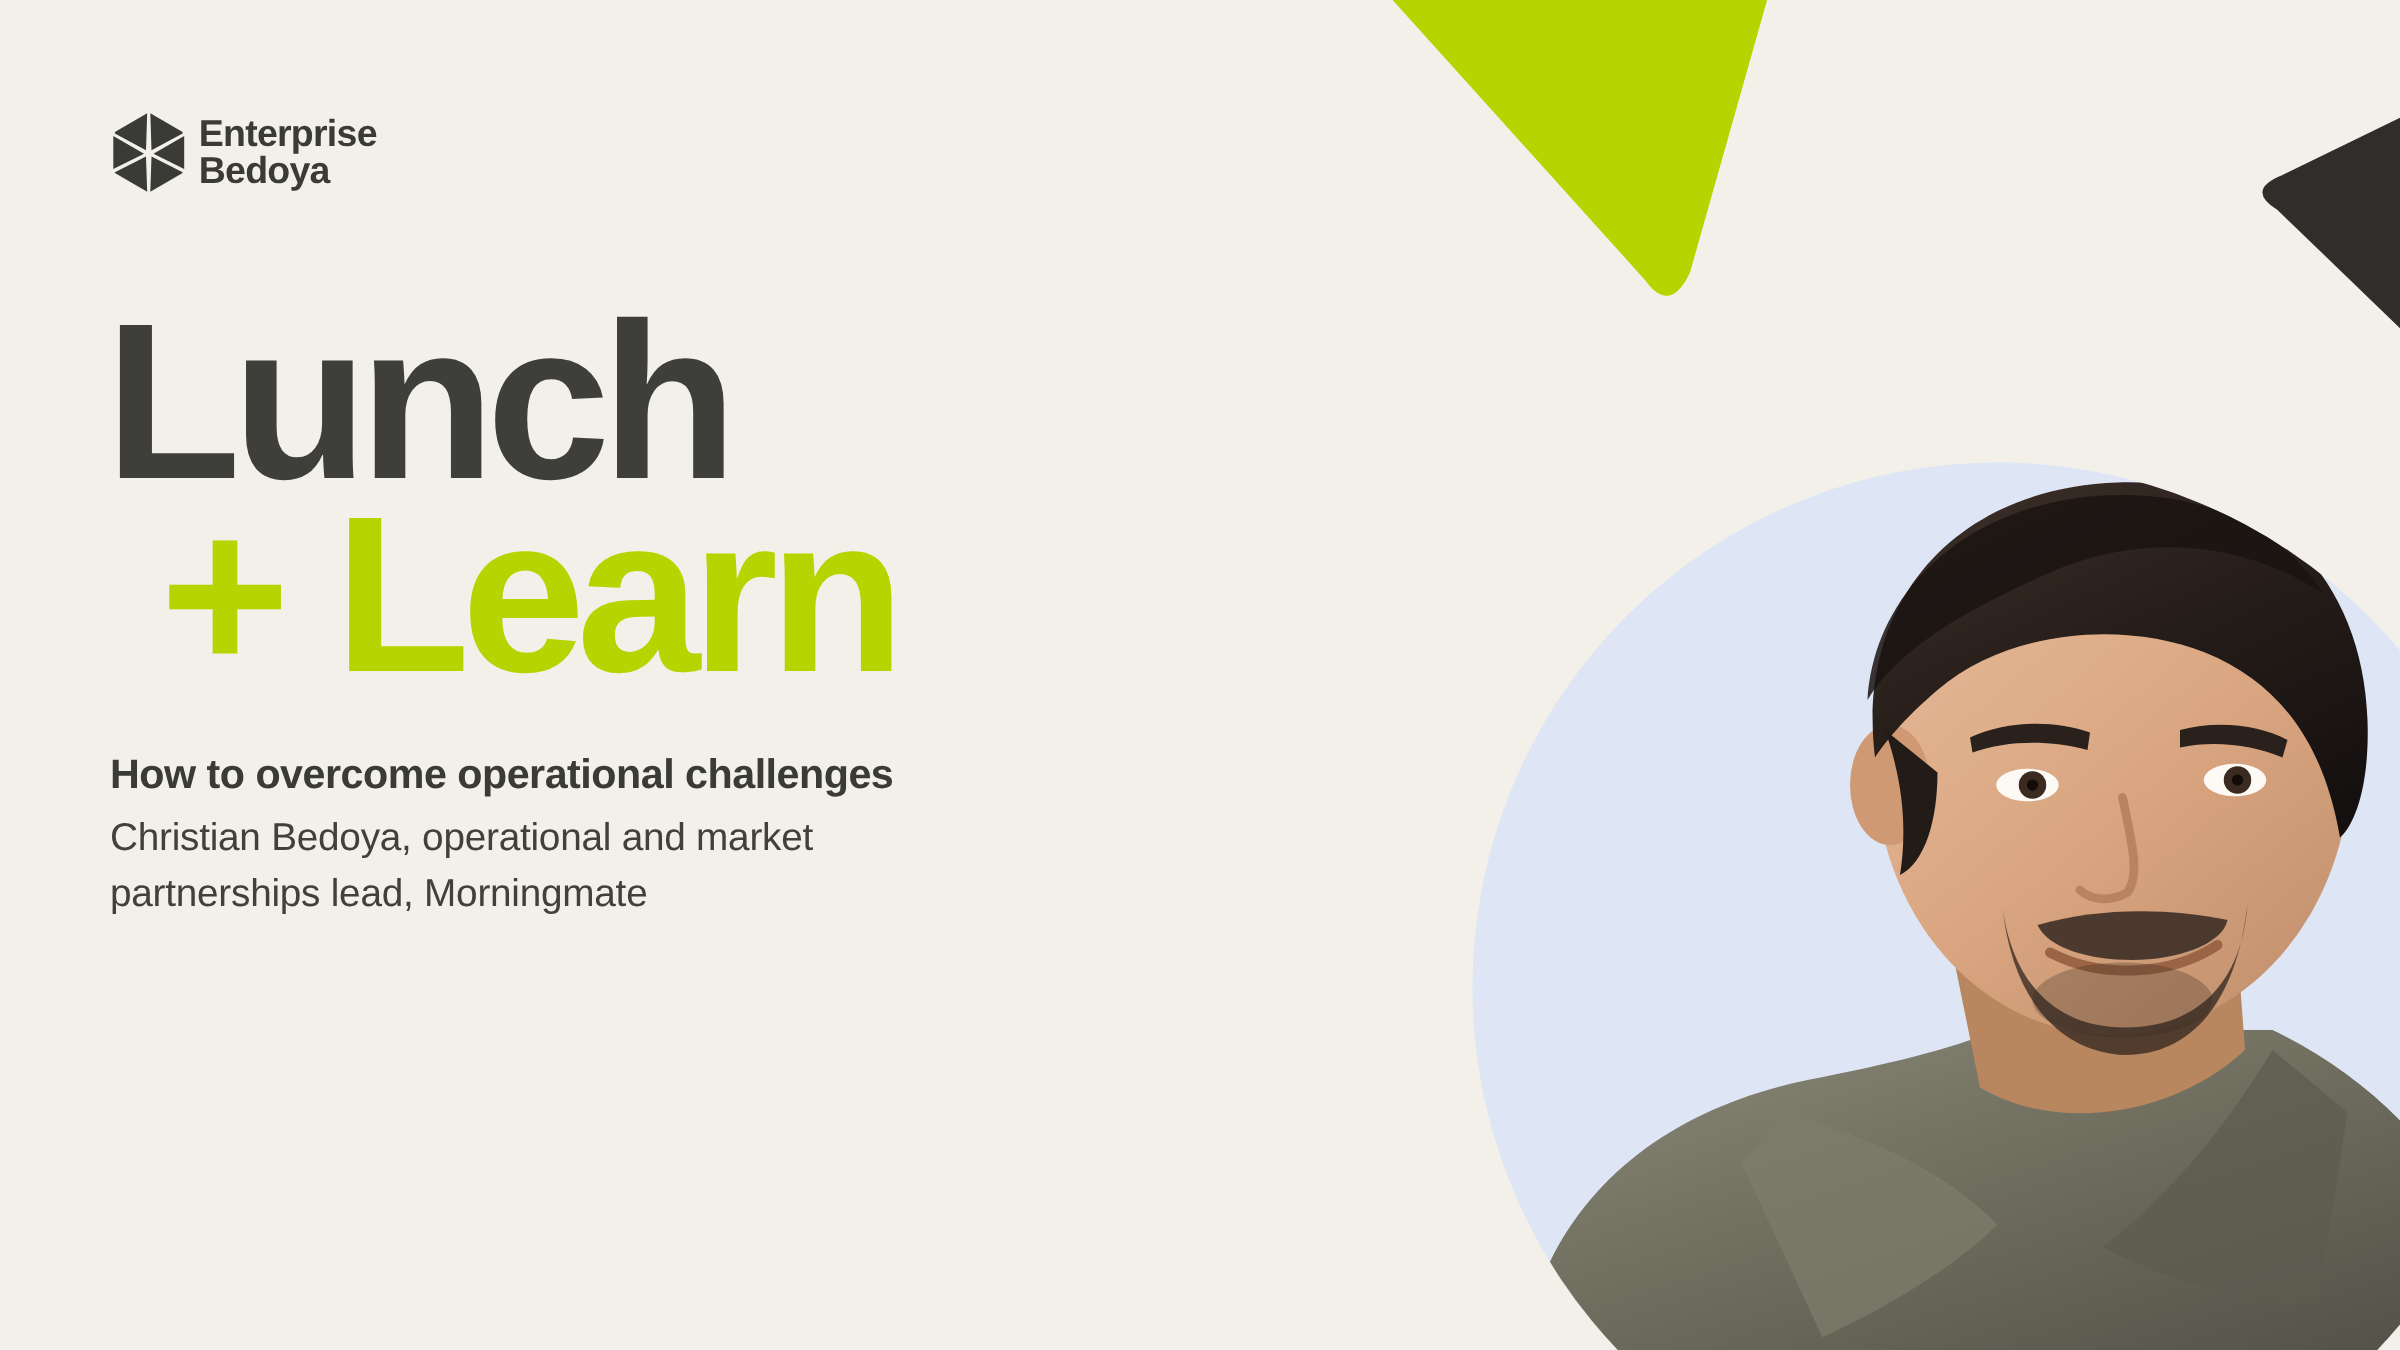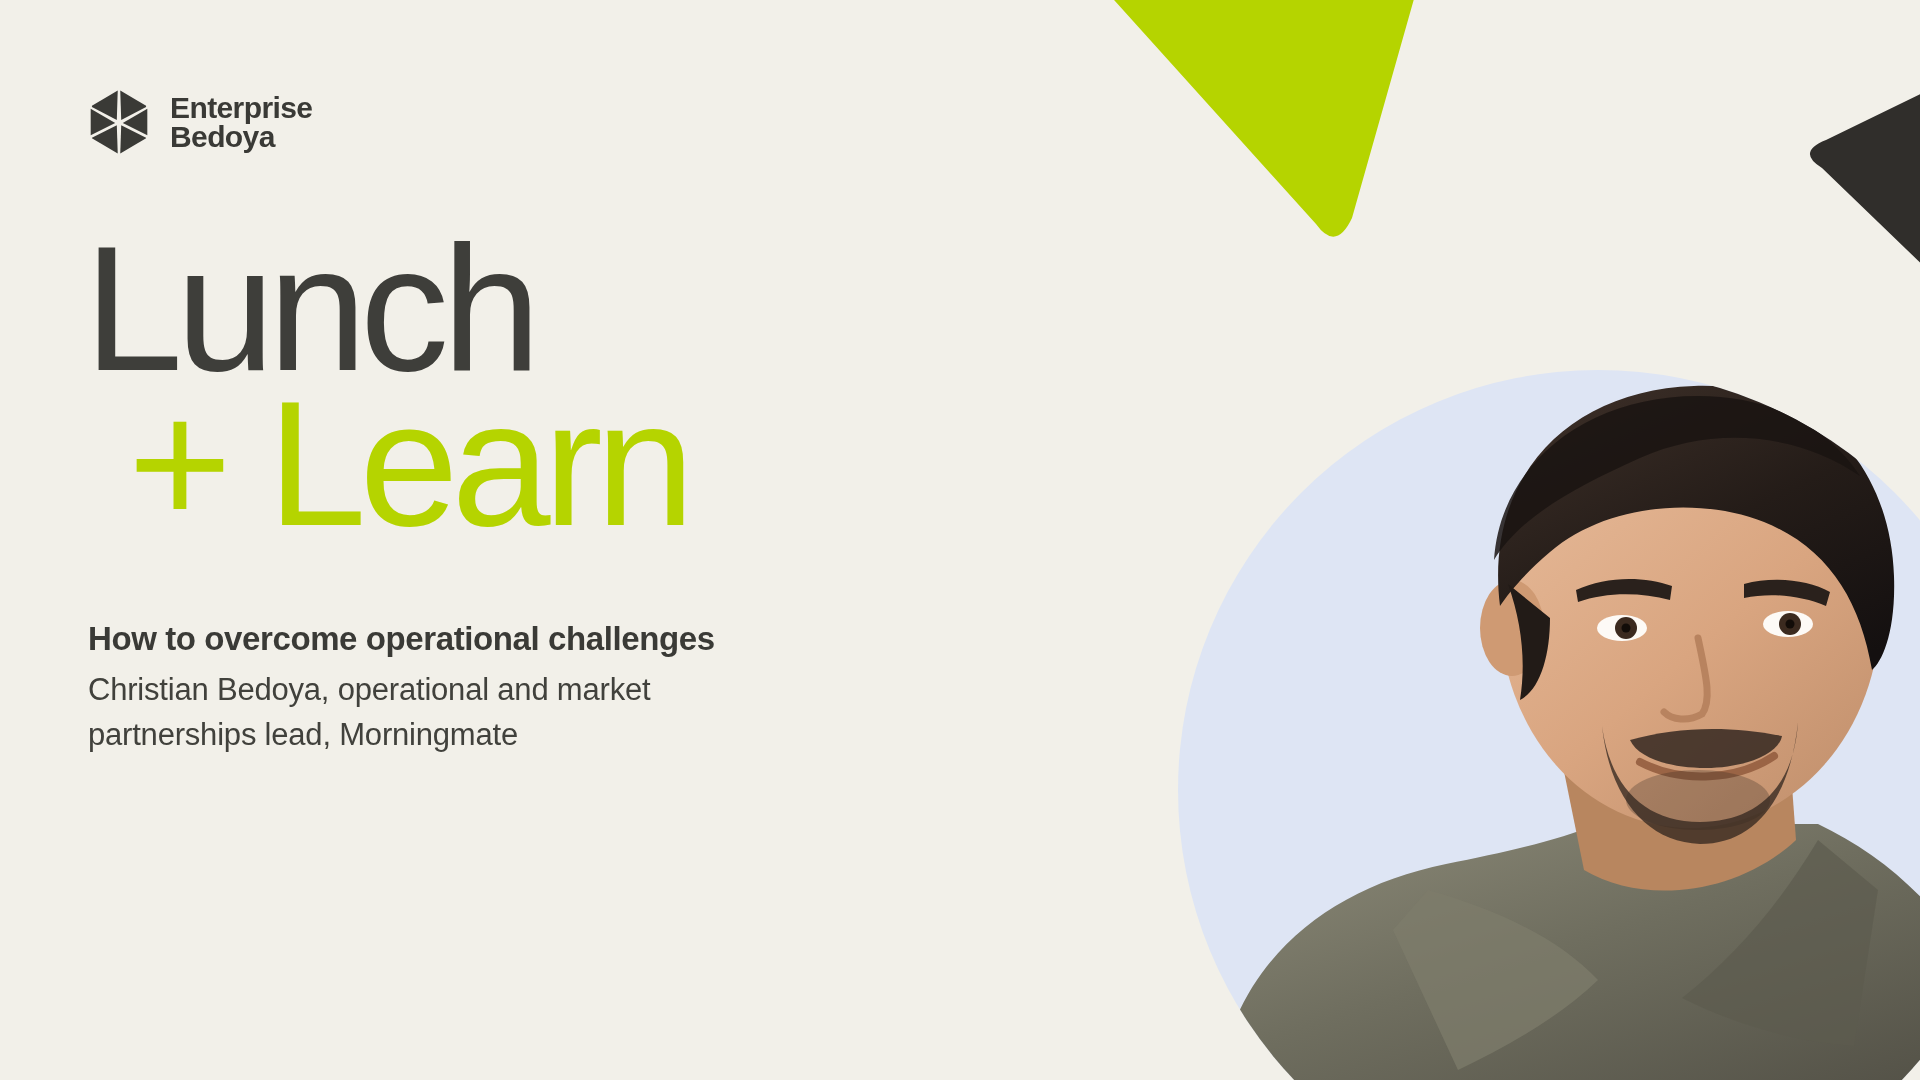--- a/index.html
+++ b/index.html
@@ -26,42 +26,42 @@
   }
   .portrait-clip{
     position:absolute;left:0;top:0;width:840px;height:710px;
     overflow:hidden;
   }
   .portrait-person{position:absolute;left:0;top:0;width:840px;height:710px;}
 
   
   .logo{
     position:absolute;left:87px;top:88px;
-    display:flex;align-items:center;gap:19px;
+    display:flex;align-items:center;gap:8px;
   }
   .logo-mark{width:64px;height:68px;flex:none;}
   .logo-words{
     font-family:"Liberation Sans","DejaVu Sans",sans-serif;
     font-weight:bold;color:#3a3a36;
     font-size:30px;line-height:0.98;letter-spacing:-0.6px;
   }
   .logo-words div{display:block;}
 
   
   .headline{
-    position:absolute;left:84px;top:232px;
-    font-weight:normal;
+    position:absolute;left:84px;top:244px;
+    font-weight:bold;
     font-size:178px;line-height:0.87;
     letter-spacing:-7px;
   }
   .headline .l1{color:#3e3e3a;display:block;}
   .headline .l2{color:#b5d400;display:block;margin-left:44px;}
 
   
-  .copy{position:absolute;left:88px;top:620px;width:830px;}
+  .copy{position:absolute;left:88px;top:600px;width:830px;}
   .copy-title{
     font-weight:bold;color:#3a3a36;
     font-size:33px;line-height:1.18;letter-spacing:-0.4px;
     margin:0 0 9px 0;
   }
   .copy-sub{
     color:#41413c;font-weight:normal;
     font-size:31px;line-height:1.45;letter-spacing:-0.2px;
     margin:0;
   }

